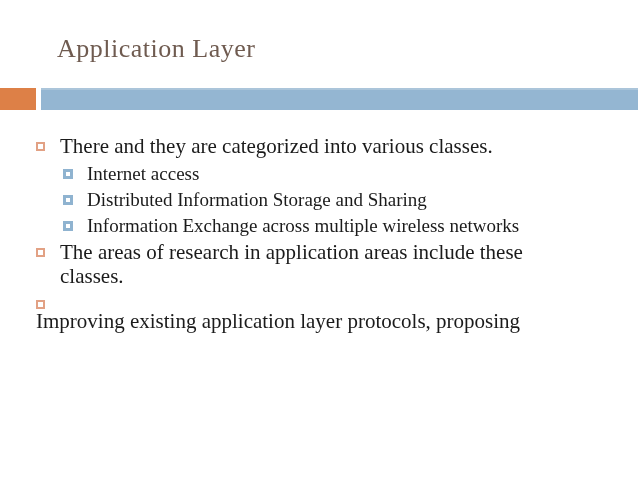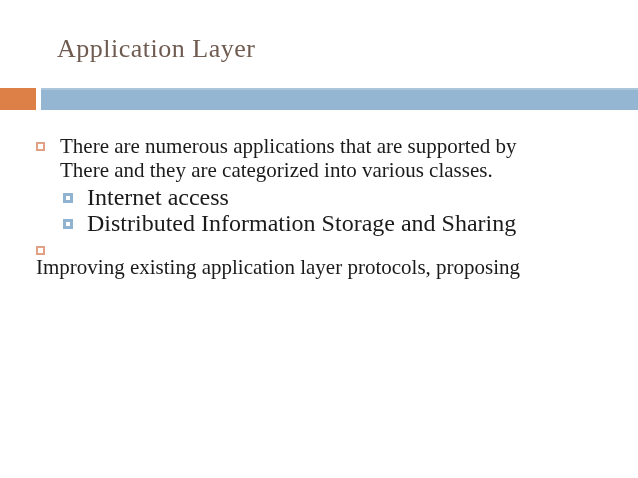--- a/index.html
+++ b/index.html
@@ -88,21 +88,21 @@
     margin: 8px 15px 0 0;
   }
   
   .sublist {
     margin: 0 0 2px 0;
   }
   .l2 {
     margin: 0 0 3px 27px;
   }
   .l2 .t {
-    font-size: 24px;
+    font-size: 19px;
     line-height: 23px;
   }
   .m2 {
     flex: 0 0 auto;
     width: 10px;
     height: 10px;
     box-sizing: border-box;
     border: 3px solid #8fb3d0;
     background: #ffffff;
     margin: 7px 14px 0 0;
@@ -123,40 +123,52 @@
   <div class="rule">
     <div class="rule-orange"></div>
     <div class="rule-blue"></div>
   </div>
 
   <div class="content">
 
     <div class="b l1">
       <span class="m1"></span>
       <div class="t">
-        <span class="ln">There are numerous applications that are supported by</span>
         <span class="ln">There and they are categorized into various classes.</span>
       </div>
     </div>
 
     <div class="sublist">
       <div class="b l2">
         <span class="m2"></span>
         <div class="t">
           <span class="ln">Internet access</span>
         </div>
       </div>
       <div class="b l2">
         <span class="m2"></span>
         <div class="t">
           <span class="ln">Distributed Information Storage and Sharing</span>
         </div>
       </div>
+      <div class="b l2">
+        <span class="m2"></span>
+        <div class="t">
+          <span class="ln">Information Exchange across multiple wireless networks</span>
+        </div>
+      </div>
     </div>
 
+    <div class="b l1">
+      <span class="m1"></span>
+      <div class="t">
+        <span class="ln">The areas of research in application areas include these</span>
+        <span class="ln">classes.</span>
+      </div>
+    </div>
 
     <div class="b l1 gap-top">
       <span class="m1"></span>
       <div class="t">
         <span class="ln">Improving existing application layer protocols, proposing</span>
       </div>
     </div>
 
   </div>
 </div>

